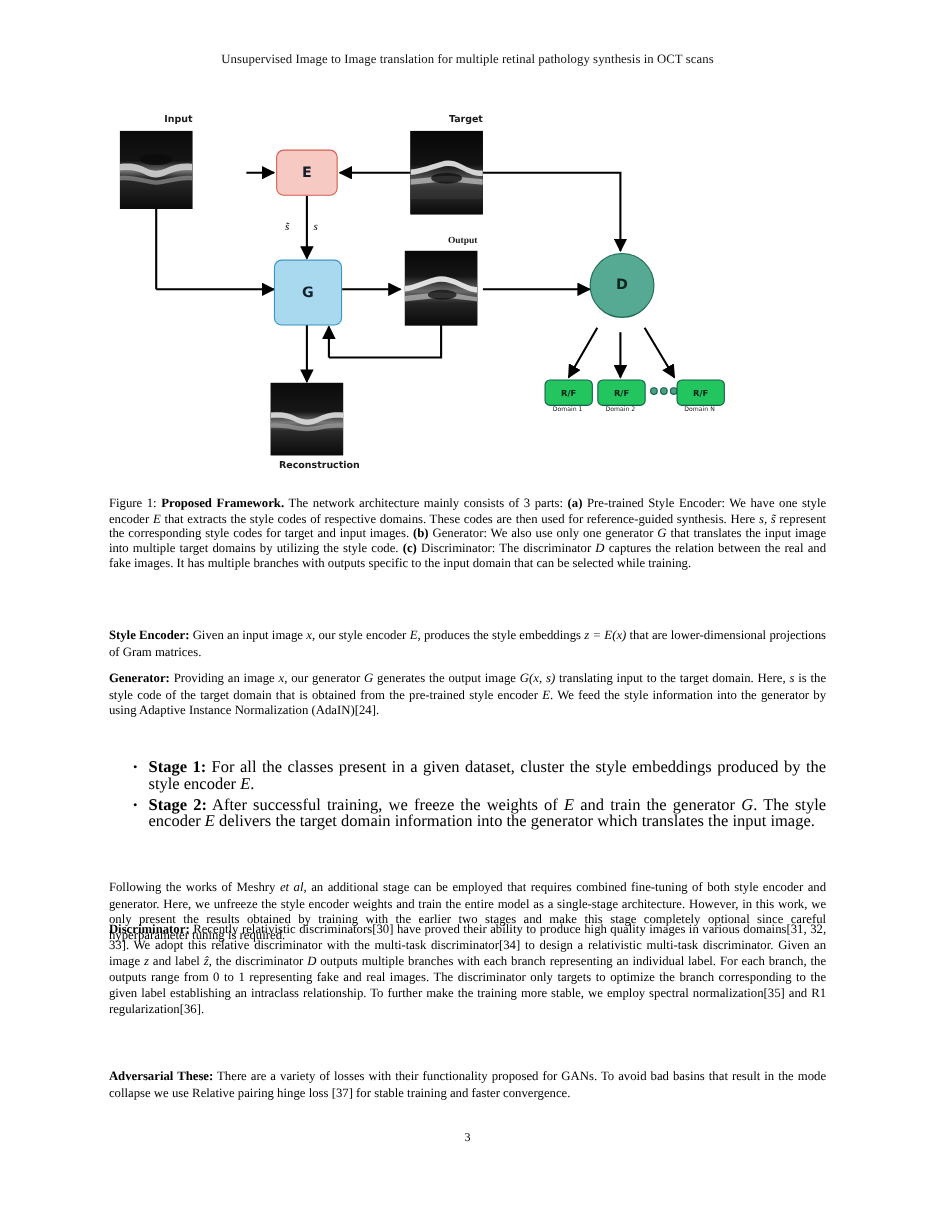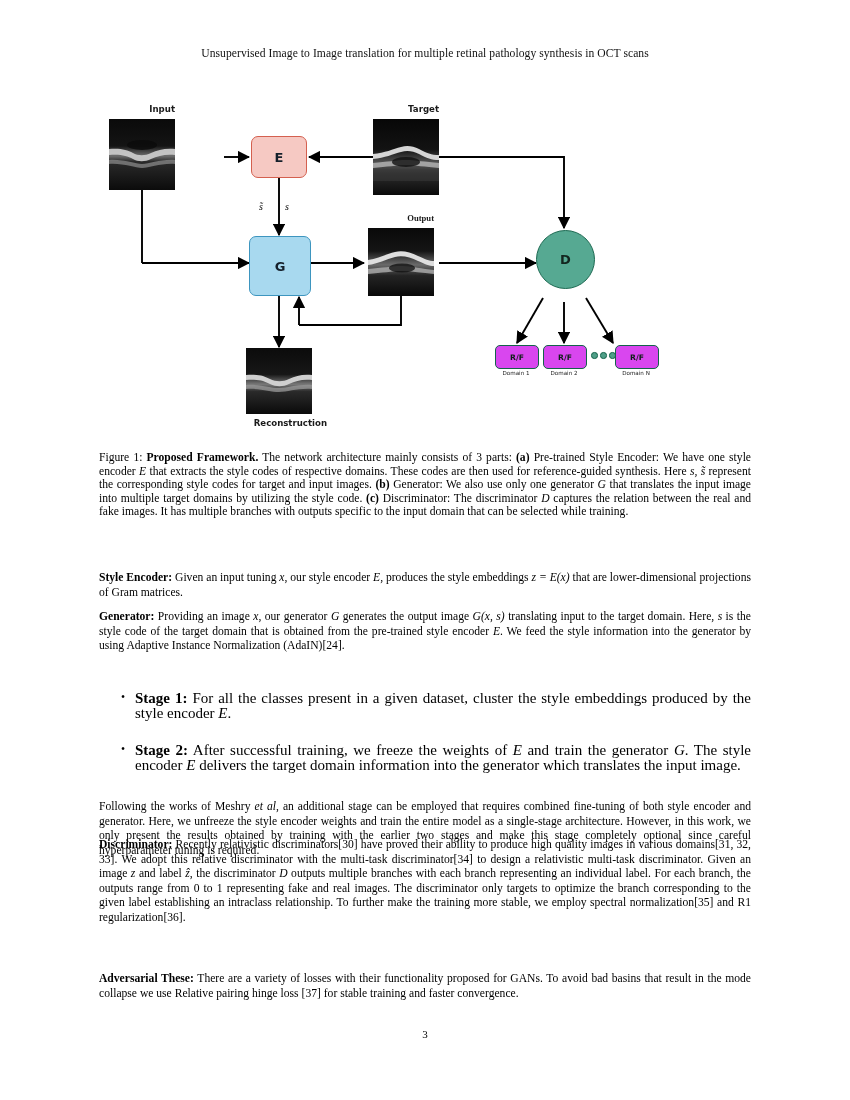--- a/index.html
+++ b/index.html
@@ -48,21 +48,21 @@
   .node-g { background:#a8d9ef; border:1.6px solid #3d95bf; font-size:13px; }
   .node-d {
     position:absolute; border-radius:50%;
     background:#56a992; border:1.6px solid #1d6a52;
     display:flex; align-items:center; justify-content:center;
     font-family:"DejaVu Sans", sans-serif; font-weight:bold;
     font-size:13px; color:#13261f;
   }
   .rf {
     position:absolute; border-radius:5px;
-    background:#d946ef; border:1.5px solid #14624a;
+    background:#22c55e; border:1.5px solid #14624a;
     display:flex; align-items:center; justify-content:center;
     font-family:"DejaVu Sans", sans-serif; font-weight:bold;
     font-size:7.6px; color:#0d1f18;
   }
   .rf-label {
     position:absolute;
     font-family:"DejaVu Sans", sans-serif;
     font-size:5.6px; color:#1a1a1a; text-align:center; white-space:nowrap;
   }
   .dot3 { position:absolute; display:flex; gap:2.5px; align-items:center; }
@@ -265,33 +265,33 @@
     </div>
     <div class="rf-label" style="left:511px; top:275px; width:52px;">Domain N</div>
   </div>
 
   <div class="caption">
     <span>Figure 1:</span>
     <b>Proposed Framework.</b><span> The network architecture mainly consists of 3 parts: </span><b>(a)</b><span> Pre-trained Style Encoder: We have one style encoder </span><i class="mathvar">E</i><span> that extracts the style codes of respective domains. These codes are then used for reference-guided synthesis. Here </span><i class="mathvar">s, s̃</i><span> represent the corresponding style codes for target and input images. </span><b>(b)</b><span> Generator: We also use only one generator </span><i class="mathvar">G</i><span> that translates the input image into multiple target domains by utilizing the style code. </span><b>(c)</b><span> Discriminator: The discriminator </span><i class="mathvar">D</i><span> captures the relation between the real and fake images. It has multiple branches with outputs specific to the input domain that can be selected while training.</span>
   </div>
 
   <div class="para" style="top:571px;">
-    <b>Style Encoder:</b><span> Given an input tuning </span><i class="mathvar">x</i><span>, our style encoder </span><i class="mathvar">E</i><span>, produces the style embeddings </span><i class="mathvar">z = E(x)</i><span> that are lower-dimensional projections of Gram matrices.</span>
+    <b>Style Encoder:</b><span> Given an input image </span><i class="mathvar">x</i><span>, our style encoder </span><i class="mathvar">E</i><span>, produces the style embeddings </span><i class="mathvar">z = E(x)</i><span> that are lower-dimensional projections of Gram matrices.</span>
   </div>
 
   <div class="para" style="top:610px;">
     <b>Generator:</b><span> Providing an image </span><i class="mathvar">x</i><span>, our generator </span><i class="mathvar">G</i><span> generates the output image </span><i class="mathvar">G(x, s)</i><span> translating input to the target domain. Here, </span><i class="mathvar">s</i><span> is the style code of the target domain that is obtained from the pre-trained style encoder </span><i class="mathvar">E</i><span>. We feed the style information into the generator by using Adaptive Instance Normalization (AdaIN)[24].</span>
   </div>
 
 
   <div class="bullets" style="top:691px;">
     <div class="bullet">
       <b>Stage 1:</b><span> For all the classes present in a given dataset, cluster the style embeddings produced by the style encoder </span><i class="mathvar">E</i><span>.</span>
     </div>
-    <div class="bullet" style="margin-top:23px;">
+    <div class="bullet" style="margin-top:5px;">
       <b>Stage 2:</b><span> After successful training, we freeze the weights of </span><i class="mathvar">E</i><span> and train the generator </span><i class="mathvar">G</i><span>. The style encoder </span><i class="mathvar">E</i><span> delivers the target domain information into the generator which translates the input image.</span>
     </div>
   </div>
 
   <div class="para" style="top:800px;">
     <span>Following the works of Meshry </span><i>et al</i><span>, an additional stage can be employed that requires combined fine-tuning of both style encoder and generator. Here, we unfreeze the style encoder weights and train the entire model as a single-stage architecture. However, in this work, we only present the results obtained by training with the earlier two stages and make this stage completely optional since careful hyperparameter tuning is required.</span>
   </div>
 
   <div class="para" style="top:838px;">
     <b>Discriminator:</b><span> Recently relativistic discriminators[30] have proved their ability to produce high quality images in various domains[31, 32, 33]. We adopt this relative discriminator with the multi-task discriminator[34] to design a relativistic multi-task discriminator. Given an image </span><i class="mathvar">z</i><span> and label </span><i class="mathvar">ẑ</i><span>, the discriminator </span><i class="mathvar">D</i><span> outputs multiple branches with each branch representing an individual label. For each branch, the outputs range from 0 to 1 representing fake and real images. The discriminator only targets to optimize the branch corresponding to the given label establishing an intraclass relationship. To further make the training more stable, we employ spectral normalization[35] and R1 regularization[36].</span>

